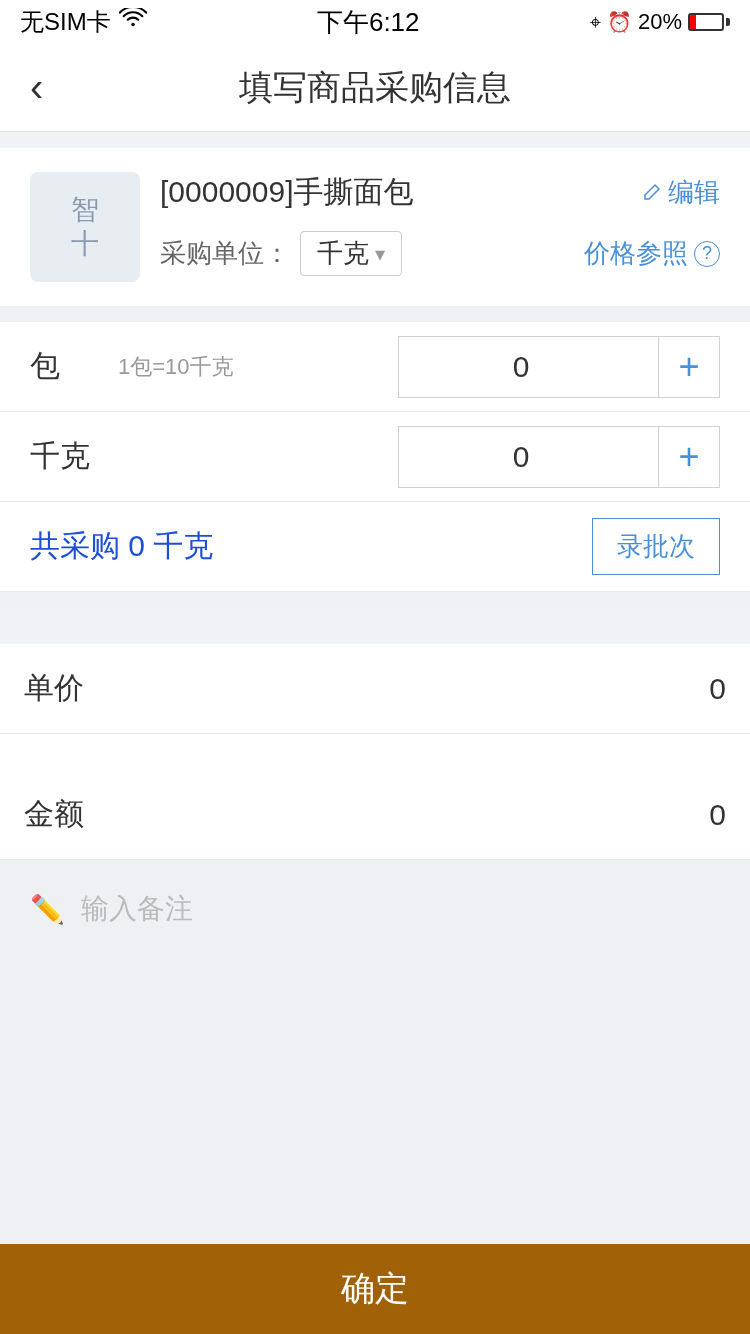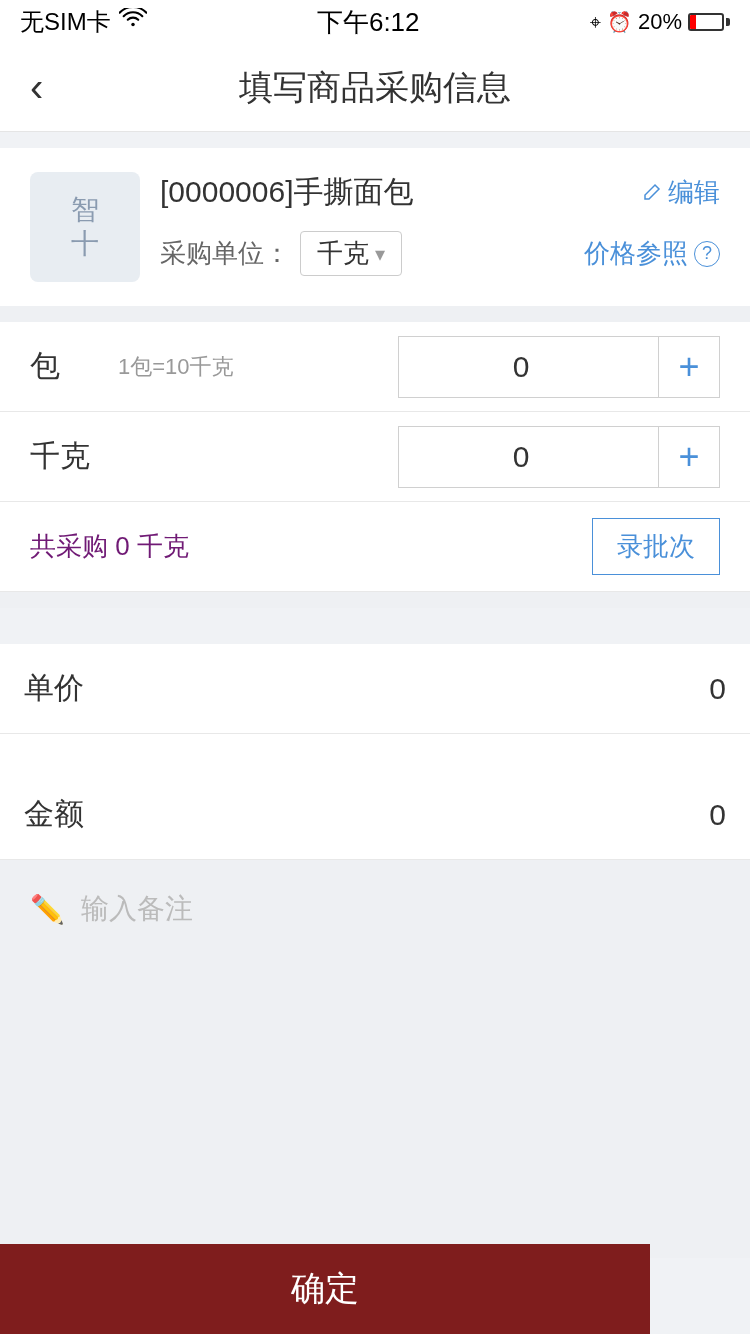--- a/index.html
+++ b/index.html
@@ -216,22 +216,22 @@
     .summary-row {
       background: #fff;
       display: flex;
       align-items: center;
       justify-content: space-between;
       padding: 0 30px;
       height: 90px;
       border-bottom: 1px solid #e8e8e8;
     }
     .summary-text {
-      font-size: 26px;
-      color: #701a75;
+      font-size: 30px;
+      color: #1d4ed8;
     }
     .batch-btn {
       border: 1px solid #4a90d9;
       border-radius: 0;
       padding: 10px 24px;
       font-size: 26px;
       color: #4a90d9;
       background: #fff;
       cursor: pointer;
     }
@@ -283,23 +283,23 @@
       flex: 1;
       background: #eef0f3;
       min-height: 300px;
     }
 
     
     .bottom-btn {
       position: fixed;
       bottom: 0;
       left: 0;
-      width: 650px;
+      width: 750px;
       height: 90px;
-      background: #7f1d1d;
+      background: #a16207;
       display: flex;
       align-items: center;
       justify-content: center;
       cursor: pointer;
     }
     .bottom-btn-text {
       font-size: 34px;
       color: #fff;
       font-weight: 500;
     }
@@ -340,21 +340,21 @@
 
 <div class="product-card">
   <div class="product-thumb">
     <div class="product-thumb-logo">
       <div>智</div>
       <div>十</div>
     </div>
   </div>
   <div class="product-info">
     <div class="product-name-row">
-      <span class="product-name">[0000006]手撕面包</span>
+      <span class="product-name">[0000009]手撕面包</span>
       <span class="edit-btn">
         <svg width="20" height="20" viewBox="0 0 20 20" fill="none" xmlns="http://www.w3.org/2000/svg">
           <path d="M14 2l4 4-10 10H4v-4L14 2z" stroke="#4a90d9" stroke-width="1.5" fill="none"></path>
         </svg>
         <span>编辑</span>
       </span>
     </div>
     <div class="unit-row">
       <div style="display:flex;align-items:center;gap:10px;">
         <span class="unit-label">采购单位：</span>

